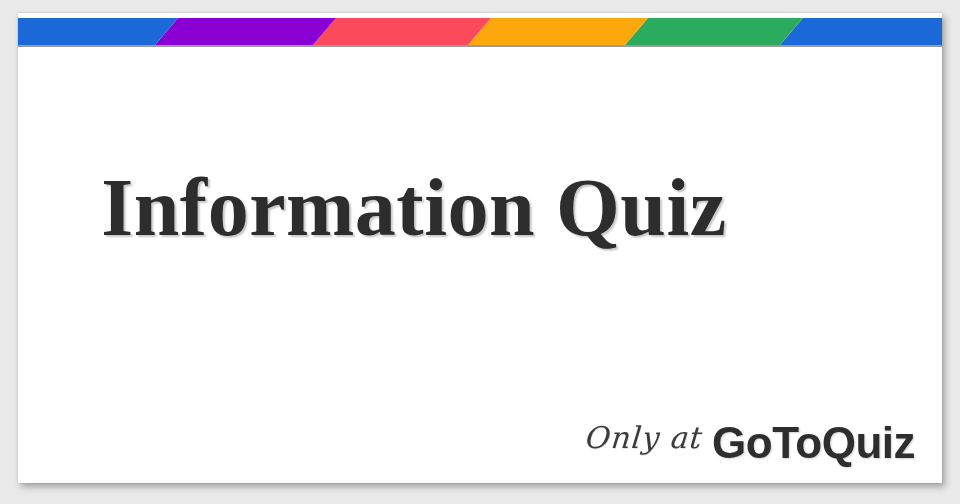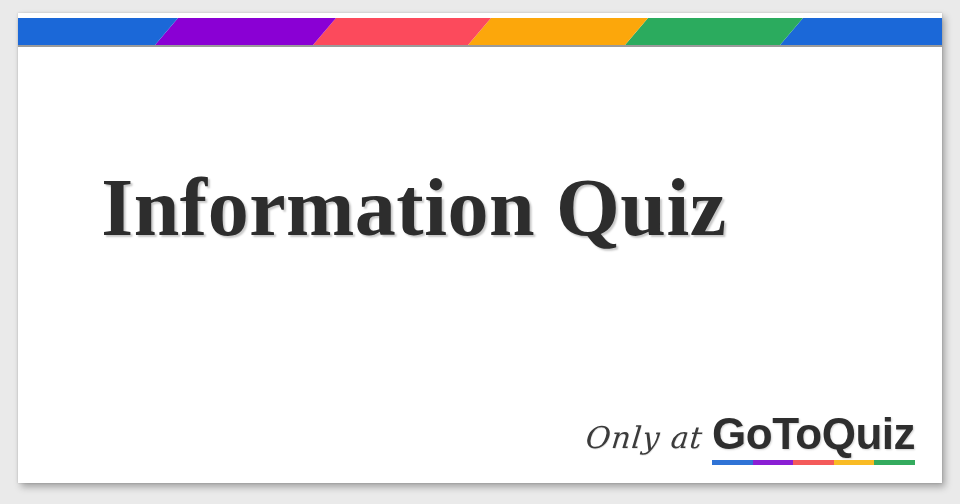--- a/index.html
+++ b/index.html
@@ -98,21 +98,20 @@
     color: #3b3b3b;
     line-height: 1;
     position: relative;
     bottom: 12px;
     letter-spacing: 1px;
     transform: skewX(-6deg);
     text-shadow: 0.5px 0.5px 0 rgba(0,0,0,0.10);
   }
   #brand-mark {
     display: flex;
-    flex-direction: column;
     align-items: stretch;
   }
   #brand-name {
     font-family: "Liberation Sans", "DejaVu Sans", sans-serif;
     font-size: 44px;
     font-weight: 700;
     color: #2e2e2e;
     line-height: 1;
     letter-spacing: -0.5px;
     text-shadow: 1px 1px 2px rgba(0,0,0,0.18);

